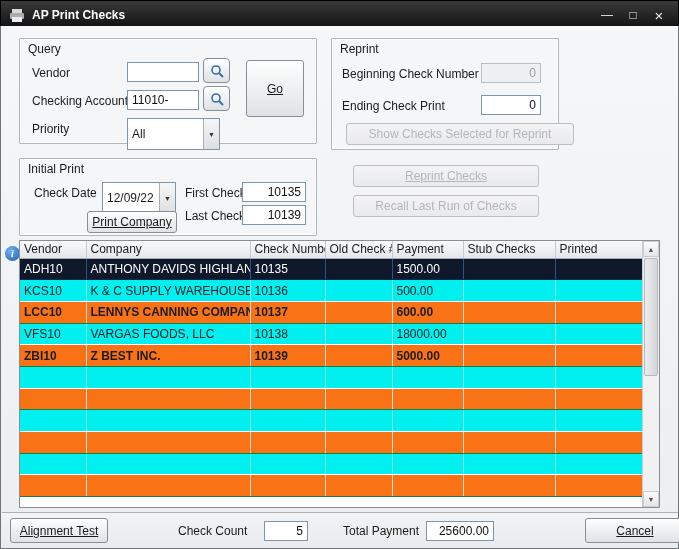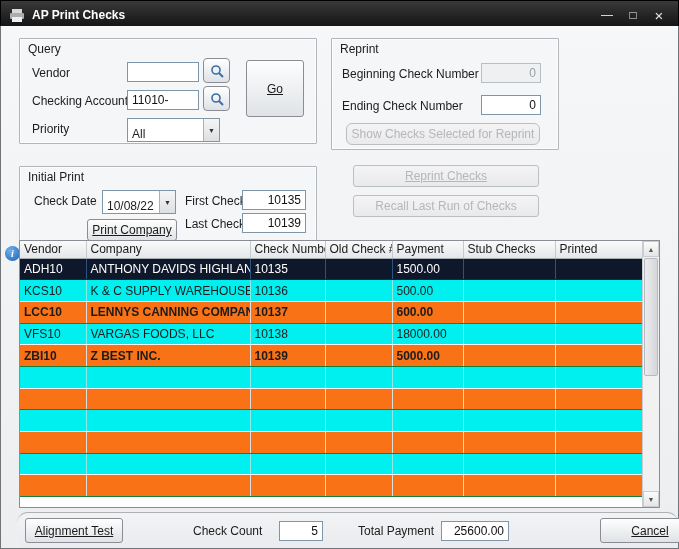--- a/index.html
+++ b/index.html
@@ -38,22 +38,22 @@
   .gb-title { position:absolute; left:8px; top:3px; color:#1c1c1c; }
   .lbl { position:absolute; white-space:nowrap; color:#1c1c1c; }
   
   .tb {
     position:absolute; height:20px; border:1px solid #7f95a8; background:#fff;
     font:12px "Liberation Sans", sans-serif; padding:0 4px; color:#111; outline:none;
   }
   .tb.right { text-align:right; }
   .tb.disabled { background:#eef0f1; color:#9aa0a6; border-color:#b7bec4; }
   .combo {
-    position:absolute; height:24px; border:1px solid #7f95a8; background:#fff;
-    display:flex; align-items:flex-end;
+    position:absolute; height:32px; border:1px solid #7f95a8; background:#fff;
+    display:flex; align-items:center;
   }
   .combo-text { flex:1; padding-left:4px; overflow:hidden; white-space:nowrap; }
   .combo-arrow {
     width:16px; height:100%; border-left:1px solid #aab0b5;
     background:linear-gradient(#f4f5f6,#dde0e3);
     display:flex; align-items:center; justify-content:center;
     font-size:7px; color:#333;
   }
   
   .btn {
@@ -106,22 +106,22 @@
     font-size:7px; color:#555;
   }
   .scroll-arrow.up { top:0; }
   .scroll-arrow.down { bottom:0; }
   .scroll-thumb {
     position:absolute; left:1px; right:1px; top:17px; height:118px;
     background:linear-gradient(90deg,#ececee,#d4d6d9); border:1px solid #b6b9bd; border-radius:2px;
   }
   
   .footer {
-    position:absolute; left:16px; right:0; bottom:0; height:36px;
-    border-top:1px solid #aeb1b4; background:linear-gradient(#f2f3f5,#e9ebee);border-radius:11px;
+    position:absolute; left:1px; right:0; bottom:0; height:36px;
+    border-top:1px solid #aeb1b4; background:linear-gradient(#f2f3f5,#e9ebee);
   }
 </style>
 </head>
 <body>
 
 <div class="window">
 
   <div class="titlebar">
     <span class="app-icon">
       <svg width="16" height="13" viewBox="0 0 16 13">
@@ -163,33 +163,33 @@
         <span class="combo-text">All</span>
         <span class="combo-arrow">▼</span>
       </div>
       <span class="btn underline" style="left:226px;top:21px;width:58px;height:57px;">Go</span>
     </div>
 
     <div class="groupbox" style="left:330px;top:12px;width:228px;height:112px;">
       <span class="gb-title">Reprint</span>
       <span class="lbl" style="left:10px;top:28px;">Beginning Check Number</span>
       <input class="tb right disabled" style="left: 149px; top: 24px; width: 60px;" value="0">
-      <span class="lbl" style="left:10px;top:60px;">Ending Check Number</span>
+      <span class="lbl" style="left:10px;top:60px;">Ending Check Print</span>
       <input class="tb right" style="left: 149px; top: 56px; width: 60px;" value="0">
-      <span class="btn disabled" style="left:14px;top:84px;width:194px;height:22px;border-radius:6px;">Show Checks Selected for Reprint</span>
+      <span class="btn disabled" style="left:14px;top:84px;width:228px;height:22px;">Show Checks Selected for Reprint</span>
     </div>
 
     <span class="btn disabled" style="left:352px;top:169px;width:186px;height:22px;">Recall Last Run of Checks</span>
     <span class="btn disabled underline" style="left:352px;top:139px;width:186px;height:22px;">Reprint Checks</span>
 
-    <div class="groupbox" style="left:18px;top:140px;width:298px;height:78px;padding-left:44px;">
+    <div class="groupbox" style="left:18px;top:132px;width:298px;height:78px;padding-left:44px;">
       <span class="gb-title">Initial Print</span>
       <span class="lbl" style="left:14px;top:27px;">Check Date</span>
       <div class="combo" style="left:82px;top:23px;width:74px;">
-        <span class="combo-text">10/08/22</span>
+        <span class="combo-text">12/09/22</span>
         <span class="combo-arrow">▼</span>
       </div>
       <span class="lbl" style="left:165px;top:27px;">First Check</span>
       <input class="tb right" style="left: 222px; top: 23px; width: 64px;" value="10135">
       <span class="lbl" style="left:165px;top:50px;">Last Check</span>
       <input class="tb right" style="left: 222px; top: 46px; width: 64px;" value="10139">
       <span class="btn underline" style="left:67px;top:52px;width:90px;height:22px;">Print Company</span>
     </div>
 
     <div class="info-icon" style="left:4px;top:220px;">i</div>

